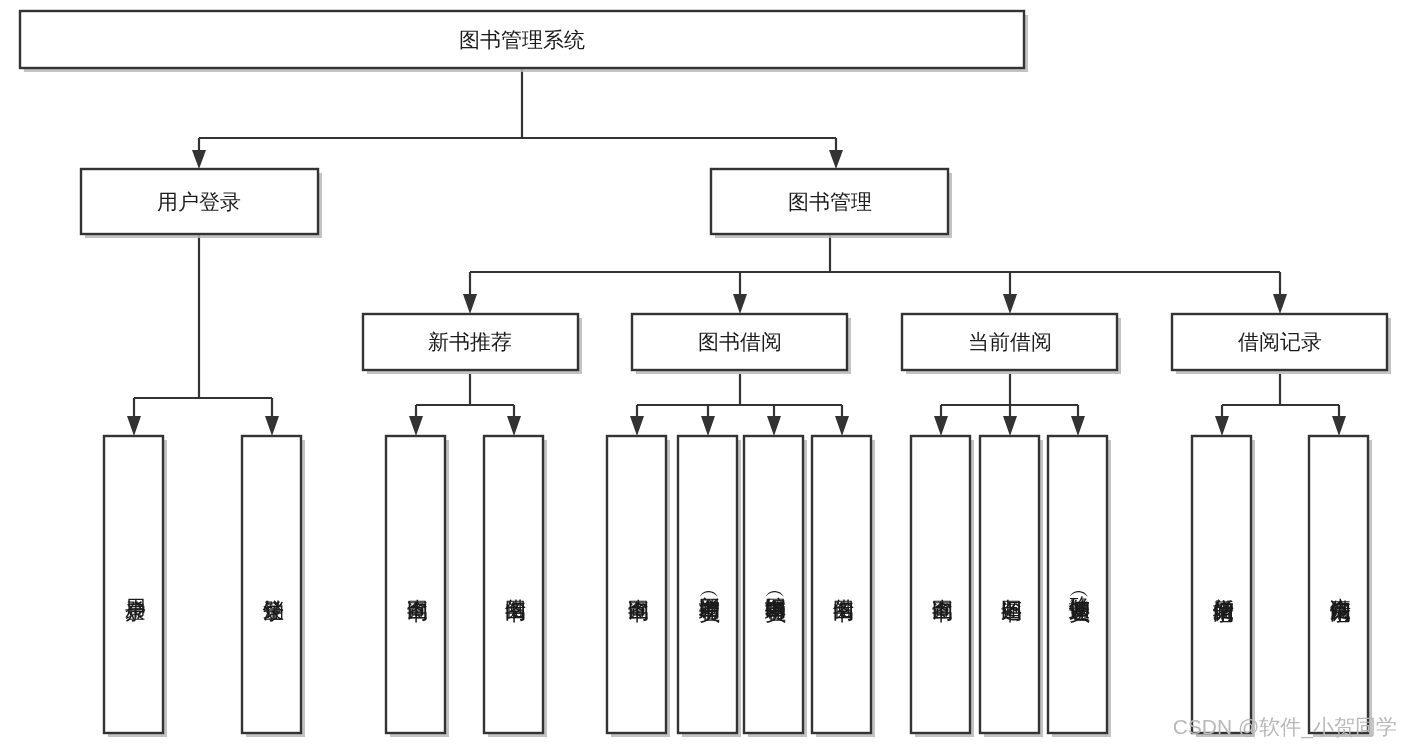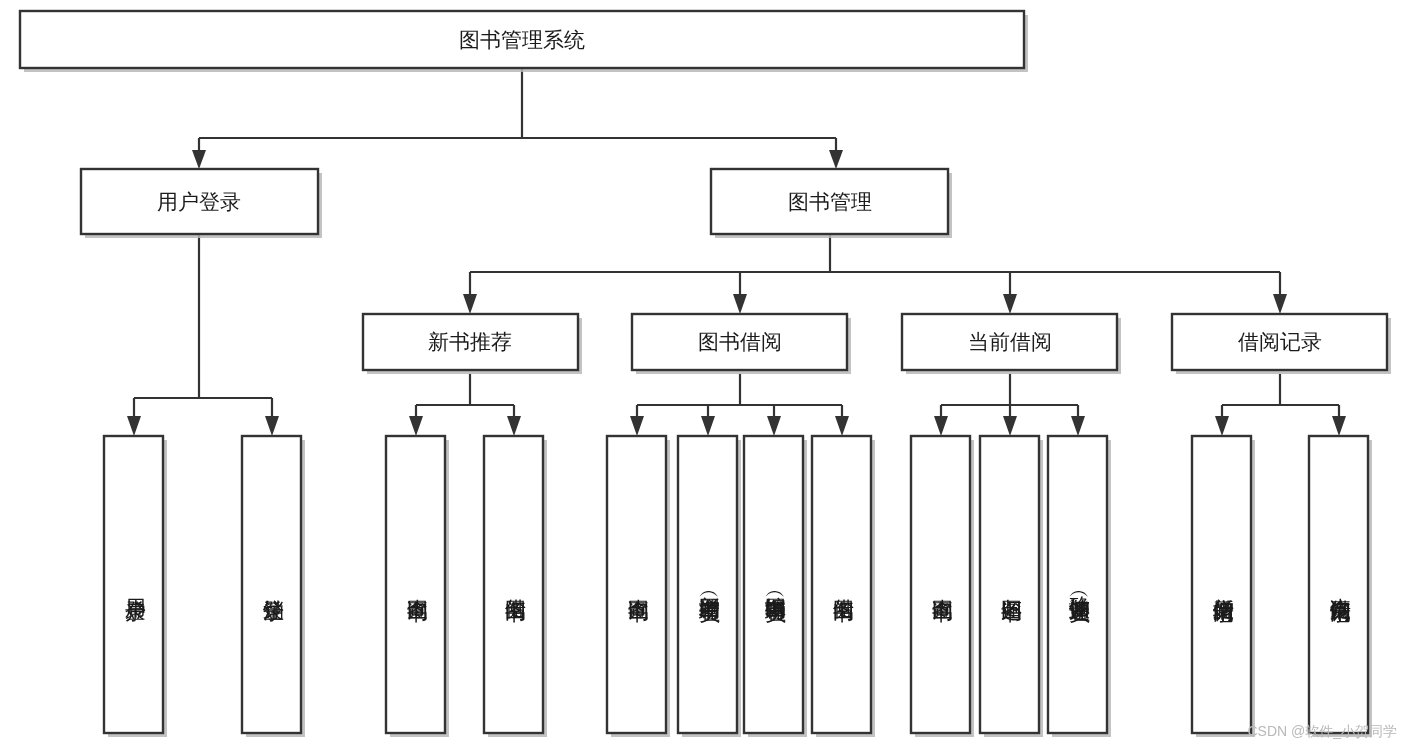--- a/index.html
+++ b/index.html
@@ -57,21 +57,21 @@
     font-size: 21px;
     writing-mode: vertical-rl;
     text-orientation: upright;
     letter-spacing: 1px;
   }
   .watermark {
     position: absolute;
     right: 8px;
     bottom: 6px;
     font-family: "Liberation Sans", "DejaVu Sans", sans-serif;
-    font-size: 14px;
+    font-size: 21px;
     color: #b9b9b9;
     white-space: nowrap;
     pointer-events: none;
   }
 </style>
 </head>
 <body>
 
 <div id="diagram-root">
 

